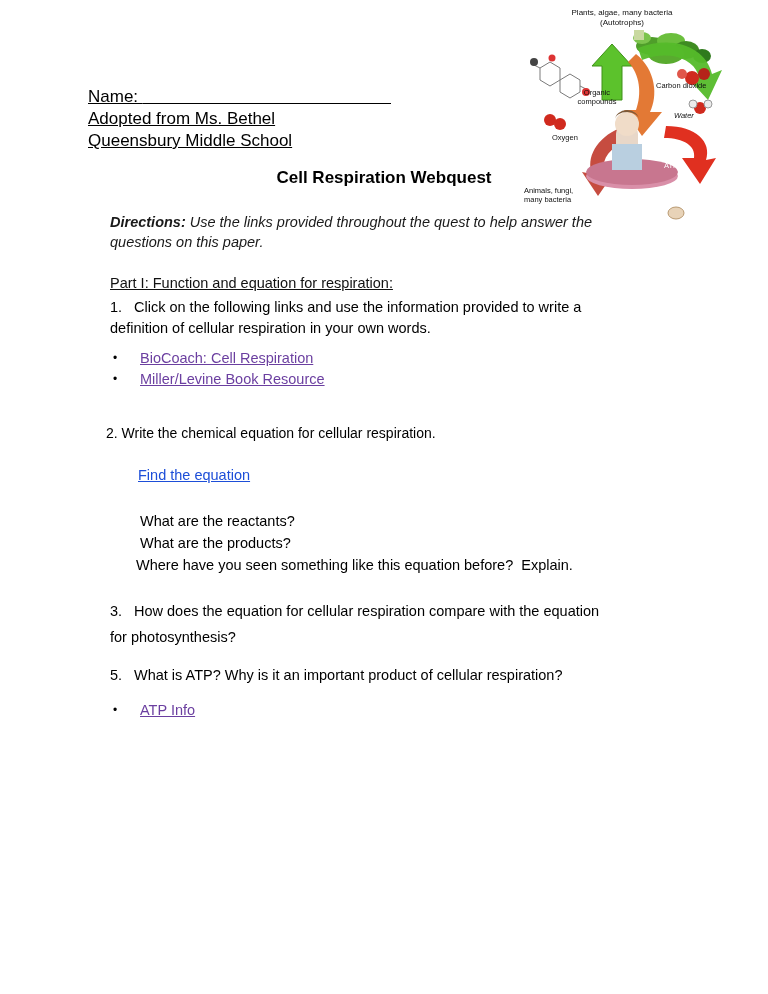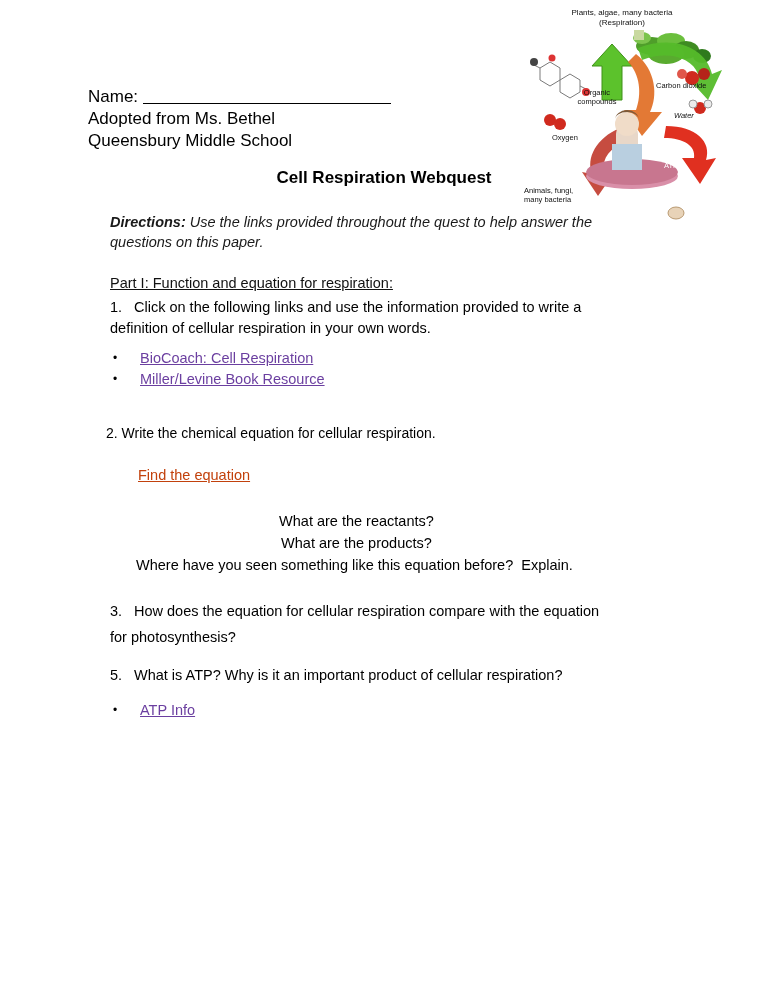--- a/index.html
+++ b/index.html
@@ -25,20 +25,21 @@
   
   .header-block {
     position: absolute;
     left: 88px;
     top: 86px;
     font-size: 17px;
     line-height: 22px;
   }
   .header-line {
     white-space: pre;
+    text-decoration: underline;
   }
   .name-rule {
     display: inline-block;
     border-bottom: 1px solid #000;
     width: 248px;
     height: 13px;
     vertical-align: -2px;
   }
 
   
@@ -119,21 +120,21 @@
   }
   .bullet-list .lnk {
     margin-left: 30px;
   }
   a.link {
     color: #6b3fa0;
     text-decoration: underline;
     cursor: pointer;
   }
   a.link.blue {
-    color: #c2410c;
+    color: #1d4ed8;
     margin-top: 48px;
   }
 
   #links-part1 { left: 110px; top: 348px; }
 
   
   .q2 {
     position: absolute;
     left: 106px;
     top: 423px;
@@ -146,21 +147,21 @@
     top: 467px;
     font-size: 14.5px;
   }
   .sub-questions {
     position: absolute;
     left: 140px;
     top: 510px;
     font-size: 14.5px;
     line-height: 22px;
   }
-  .sub-questions div { white-space: pre; text-align: center; }
+  .sub-questions div { white-space: pre; }
   .sub-questions .indent-less { margin-left: -4px; }
 
   
   .q3 {
     position: absolute;
     left: 110px;
     top: 598px;
     width: 505px;
     font-size: 14.5px;
     line-height: 26px;
@@ -287,21 +288,21 @@
         <circle cx="111" cy="116" r="12" fill="#f0dcc8"></circle>
         <path d="M99 112 a12 10 0 0 1 24 0 a12 8 0 0 0 -24 0 z" fill="#7b5a3a"></path>
         <rect x="96" y="136" width="30" height="26" fill="#b9cfe0"></rect>
       </g>
 
       <ellipse cx="160" cy="205" rx="8" ry="6" fill="#e8d3b8" stroke="#b99a72"></ellipse>
     </svg>
 
     <div class="fig-caption-top">
       <div>Plants, algae, many bacteria</div>
-      <div>(Respiration)</div>
+      <div>(Autotrophs)</div>
     </div>
 
     <div class="fig-label" id="lbl-organic">Organic compounds</div>
     <div class="fig-label" id="lbl-co2">Carbon dioxide</div>
     <div class="fig-label" id="lbl-water">Water</div>
     <div class="fig-label" id="lbl-oxygen">Oxygen</div>
     <div class="fig-label white" id="lbl-atp">ATP</div>
 
     <div class="fig-caption-bottom">
       <div>Animals, fungi,</div>

